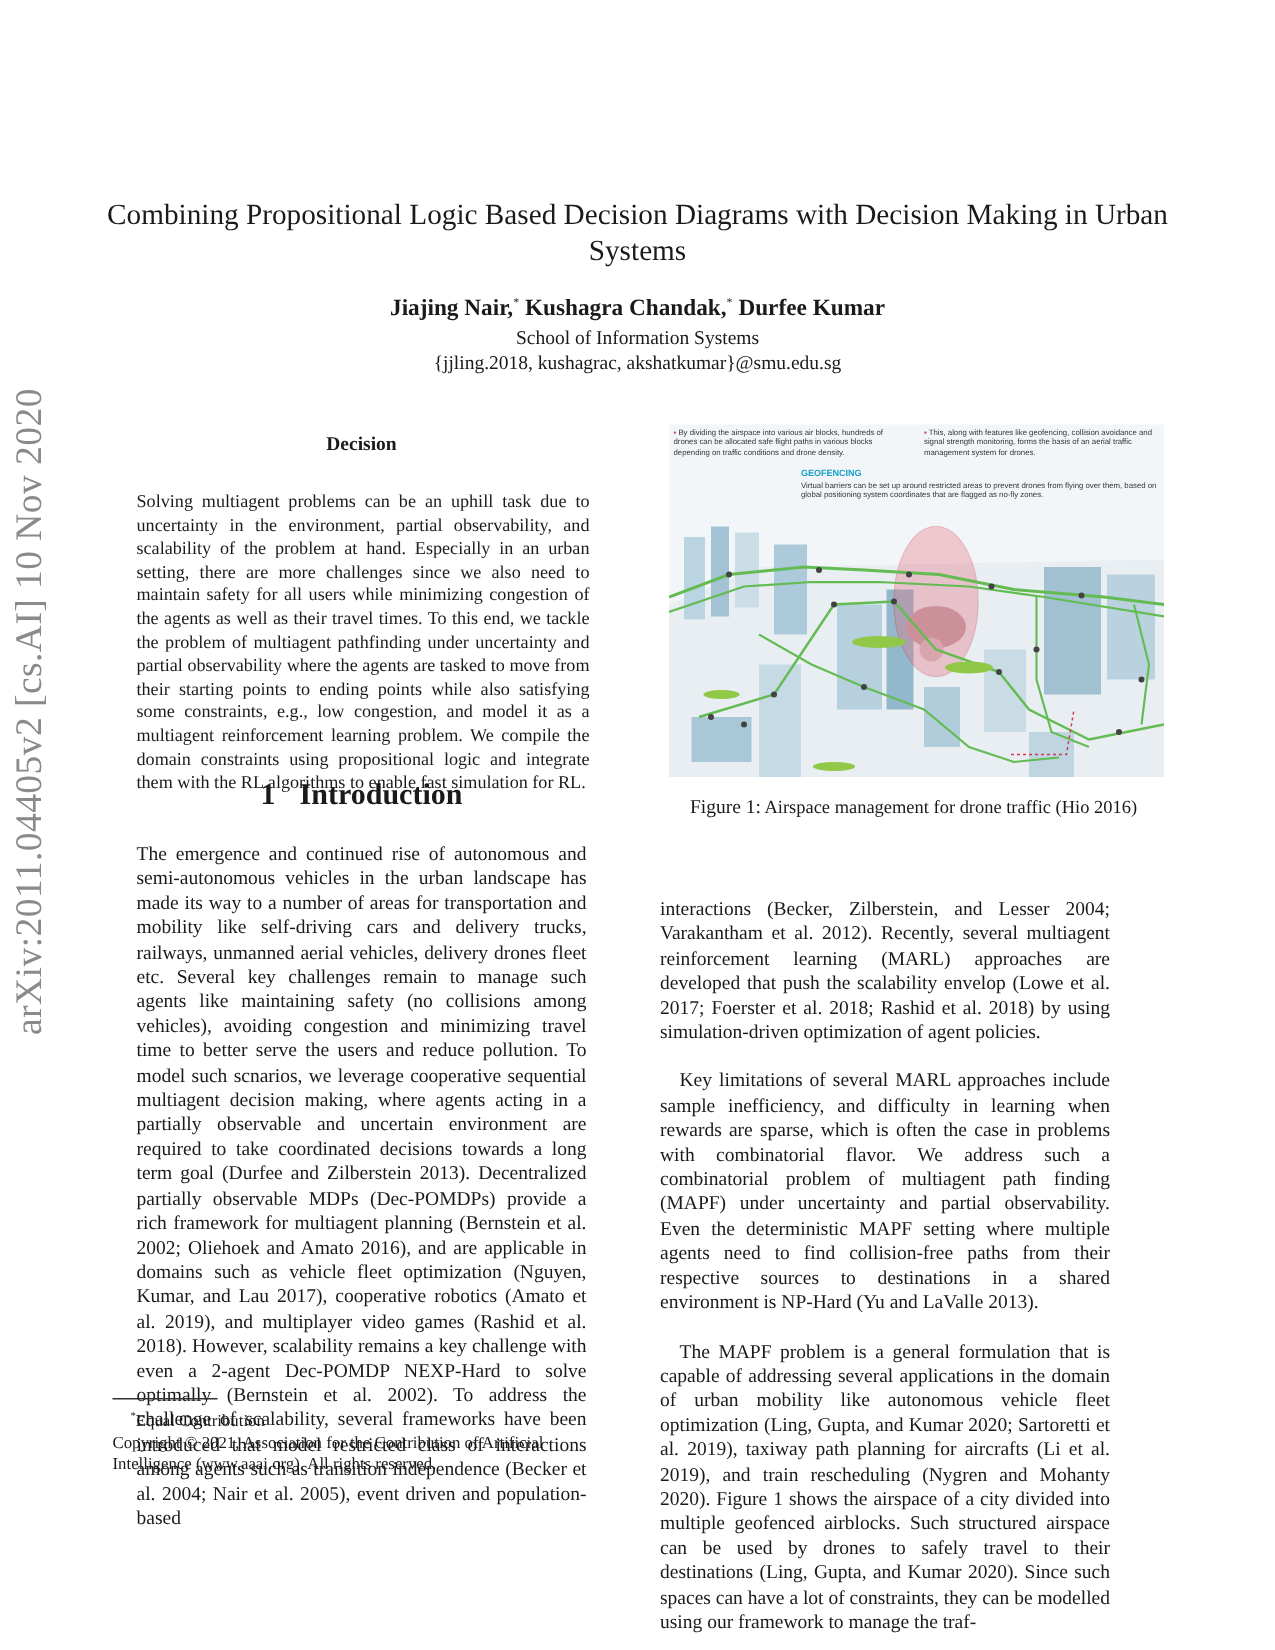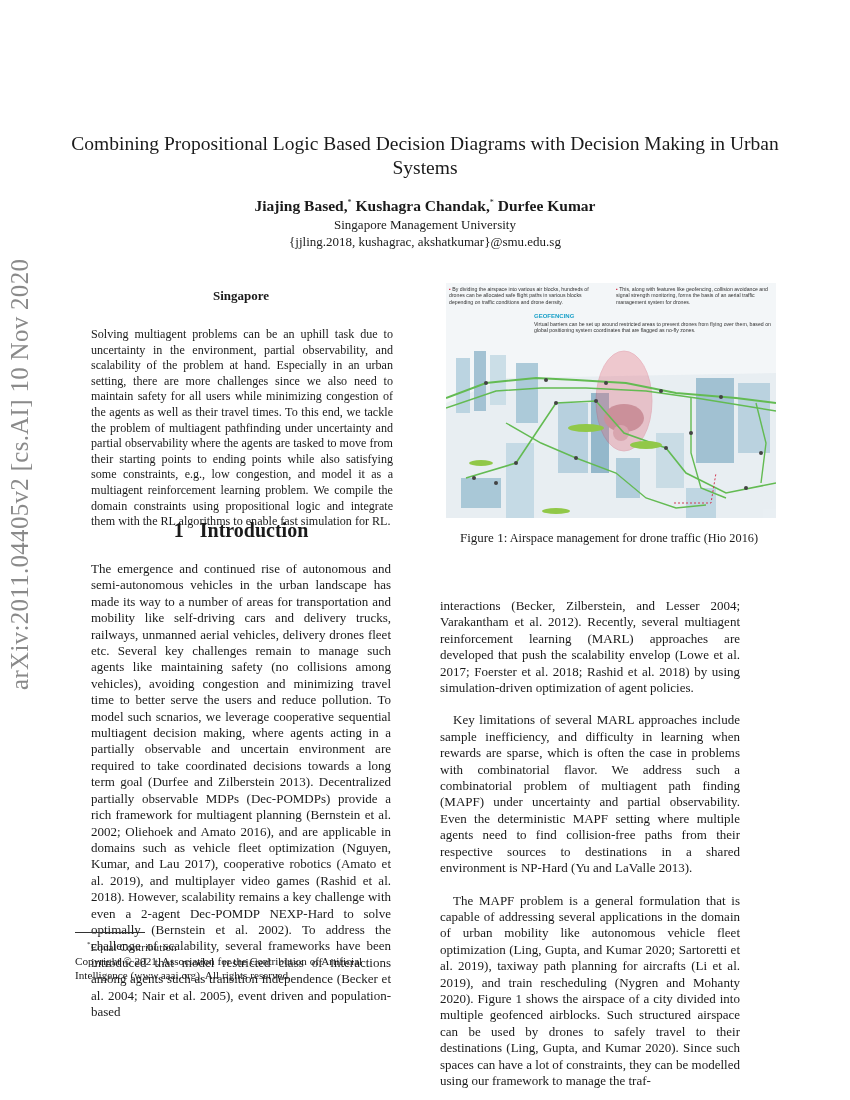--- a/index.html
+++ b/index.html
@@ -39,33 +39,33 @@
   .caption { position:absolute; left:443px; top:530px; width:332px; text-align:center; font-size:12.3px; }
   .caption .lab { font-size:13px; }
   .p2 { top:582px; }
 </style>
 </head>
 <body>
 
 <div class="title">Combining Propositional Logic Based Decision Diagrams with Decision Making in Urban Systems</div>
 
 <div class="authors">
-  <span>Jiajing Based,</span><sup>*</sup>
+  <span>Jiajing Nair,</span><sup>*</sup>
   <span>Kushagra Chandak,</span><sup>*</sup>
   <span>Durfee Kumar</span>
 </div>
 
 <div class="affil">
-  <div>Singapore Management University</div>
+  <div>School of Information Systems</div>
   <div>{jjling.2018, kushagrac, akshatkumar}@smu.edu.sg</div>
 </div>
 
 <div class="arxiv">arXiv:2011.04405v2  [cs.AI]  10 Nov 2020</div>
 
-<div class="abs-h">Singapore</div>
+<div class="abs-h">Decision</div>
 <div class="abstract">Solving multiagent problems can be an uphill task due to uncertainty in the environment, partial observability, and scalability of the problem at hand. Especially in an urban setting, there are more challenges since we also need to maintain safety for all users while minimizing congestion of the agents as well as their travel times. To this end, we tackle the problem of multiagent pathfinding under uncertainty and partial observability where the agents are tasked to move from their starting points to ending points while also satisfying some constraints, e.g., low congestion, and model it as a multiagent reinforcement learning problem. We compile the domain constraints using propositional logic and integrate them with the RL algorithms to enable fast simulation for RL.</div>
 
 <div class="sec-h">
   <span class="num">1</span><span>Introduction</span>
 </div>
 
 <div class="col left intro">
   <p>The emergence and continued rise of autonomous and semi-autonomous vehicles in the urban landscape has made its way to a number of areas for transportation and mobility like self-driving cars and delivery trucks, railways, unmanned aerial vehicles, delivery drones fleet etc. Several key challenges remain to manage such agents like maintaining safety (no collisions among vehicles), avoiding congestion and minimizing travel time to better serve the users and reduce pollution. To model such scnarios, we leverage cooperative sequential multiagent decision making, where agents acting in a partially observable and uncertain environment are required to take coordinated decisions towards a long term goal (Durfee and Zilberstein 2013). Decentralized partially observable MDPs (Dec-POMDPs) provide a rich framework for multiagent planning (Bernstein et al. 2002; Oliehoek and Amato 2016), and are applicable in domains such as vehicle fleet optimization (Nguyen, Kumar, and Lau 2017), cooperative robotics (Amato et al. 2019), and multiplayer video games (Rashid et al. 2018). However, scalability remains a key challenge with even a 2-agent Dec-POMDP NEXP-Hard to solve optimally (Bernstein et al. 2002). To address the challenge of scalability, several frameworks have been introduced that model restricted class of interactions among agents such as transition independence (Becker et al. 2004; Nair et al. 2005), event driven and population-based</p>
 </div>
 

